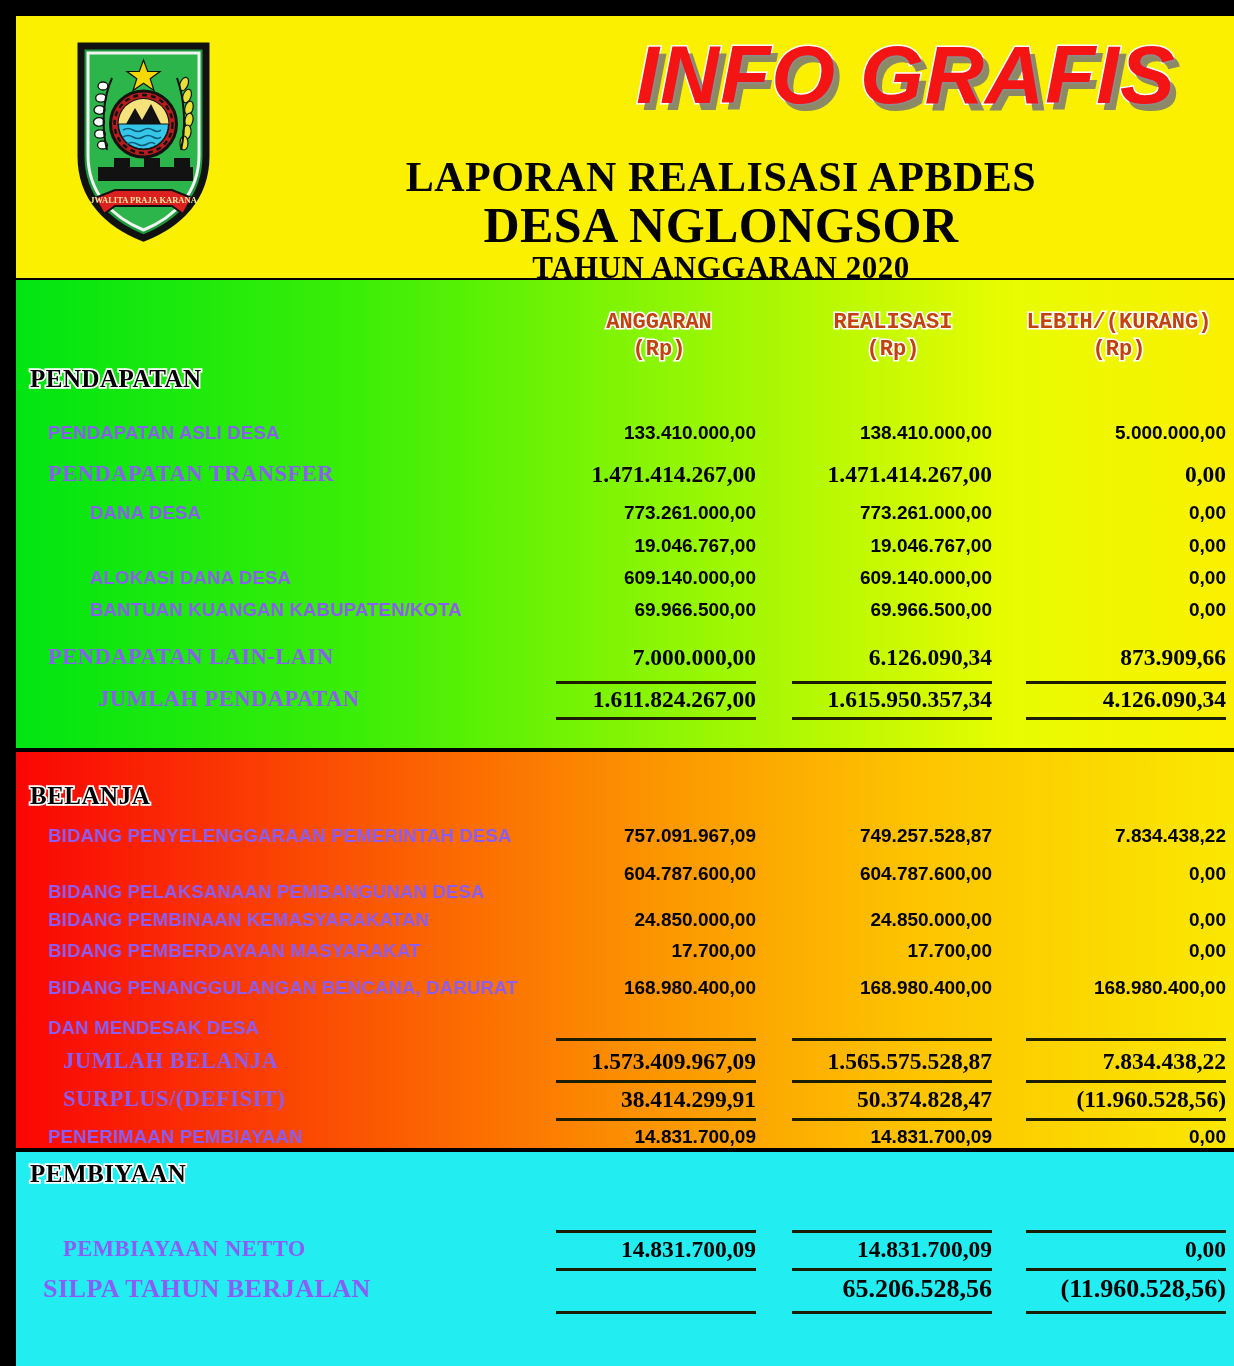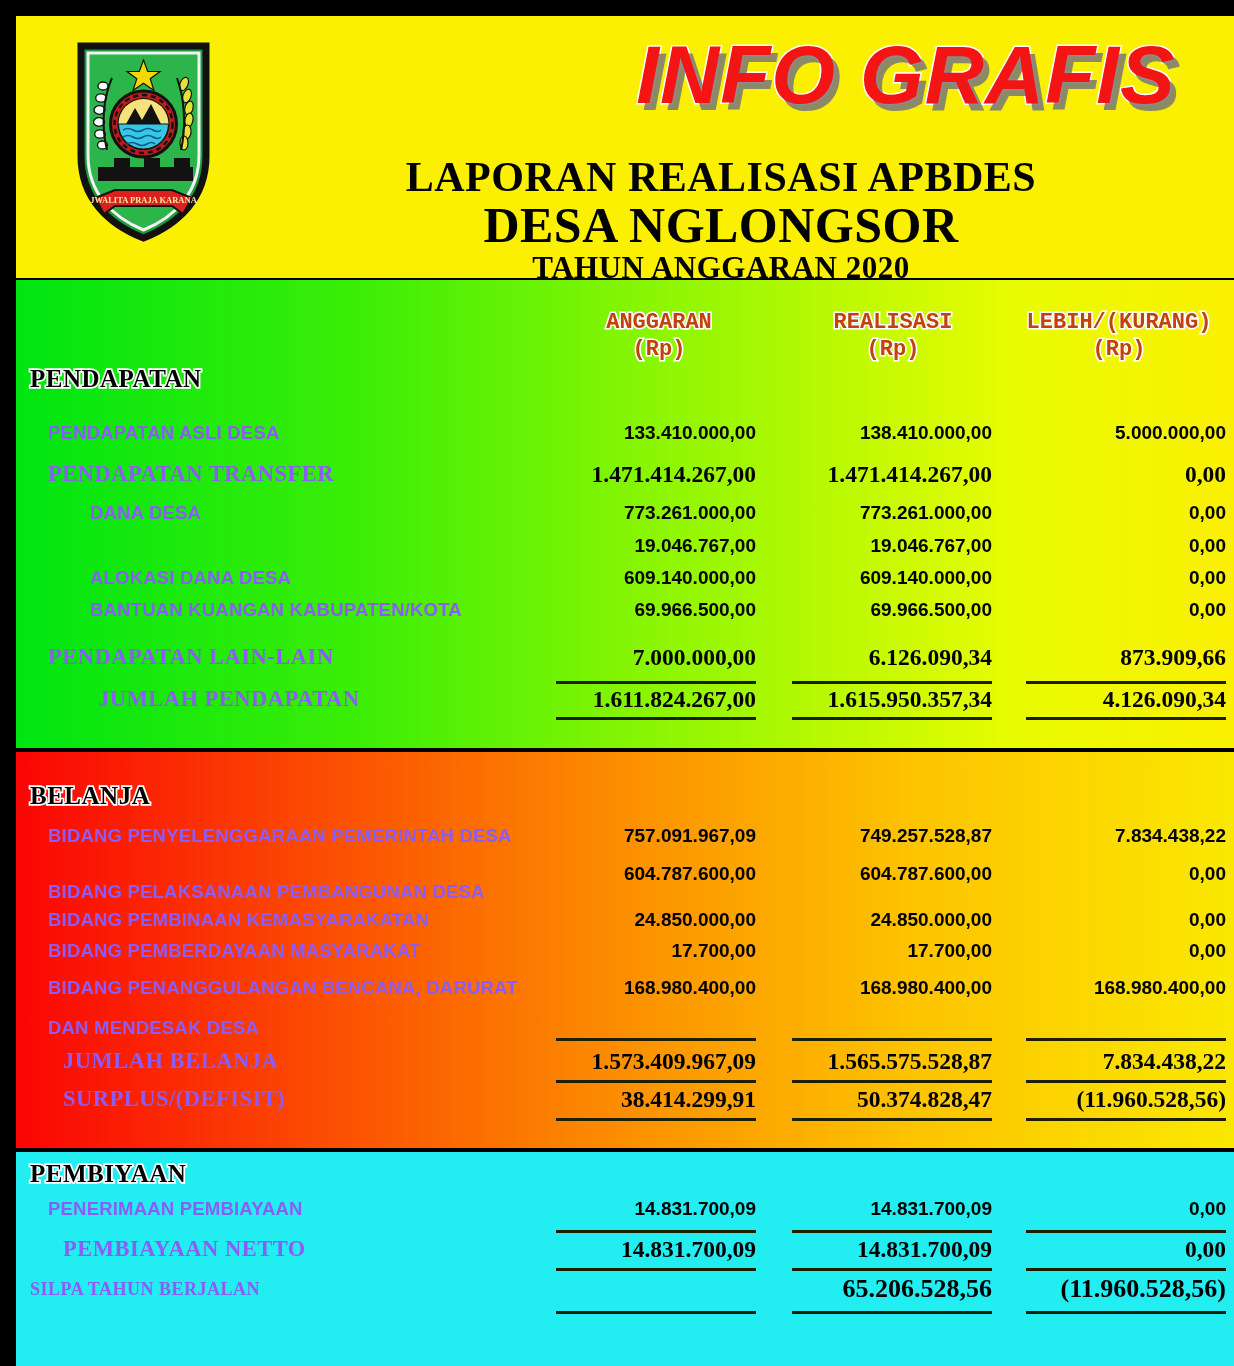--- a/index.html
+++ b/index.html
@@ -388,21 +388,21 @@
   </div>
 
   <div class="rule r1" style="top:1110px;"></div>
   <div class="rule r2" style="top:1110px;"></div>
   <div class="rule r3" style="top:1110px;"></div>
 
   <div class="band band-cyan"></div>
 
   <div class="sect-title" style="left:22px; top:1152px;">PEMBIYAAN</div>
 
-  <div class="row" style="top:1188px;">
+  <div class="row" style="top:1116px;">
     <div class="lbl sans" style="left:40px;">PENERIMAAN PEMBIAYAAN</div>
     <div class="num sans c1">14.831.700,09</div>
     <div class="num sans c2">14.831.700,09</div>
     <div class="num sans c3">0,00</div>
   </div>
 
   <div class="rule r1" style="top:1222px;"></div>
   <div class="rule r2" style="top:1222px;"></div>
   <div class="rule r3" style="top:1222px;"></div>
 
@@ -411,21 +411,21 @@
     <div class="num serif c1">14.831.700,09</div>
     <div class="num serif c2">14.831.700,09</div>
     <div class="num serif c3">0,00</div>
   </div>
 
   <div class="rule r1" style="top:1260px;"></div>
   <div class="rule r2" style="top:1260px;"></div>
   <div class="rule r3" style="top:1260px;"></div>
 
   <div class="row" style="top:1268px;">
-    <div class="lbl serif" style="left:22px; font-size:18px;">SILPA TAHUN BERJALAN</div>
+    <div class="lbl serif" style="left:35px; font-size:26px;">SILPA TAHUN BERJALAN</div>
     <div class="num serif c2" style="font-size:26px;">65.206.528,56</div>
     <div class="num serif c3" style="font-size:26px;">(11.960.528,56)</div>
   </div>
 
   <div class="rule r1" style="top:1303px;"></div>
   <div class="rule r2" style="top:1303px;"></div>
   <div class="rule r3" style="top:1303px;"></div>
 
 </div>
 

